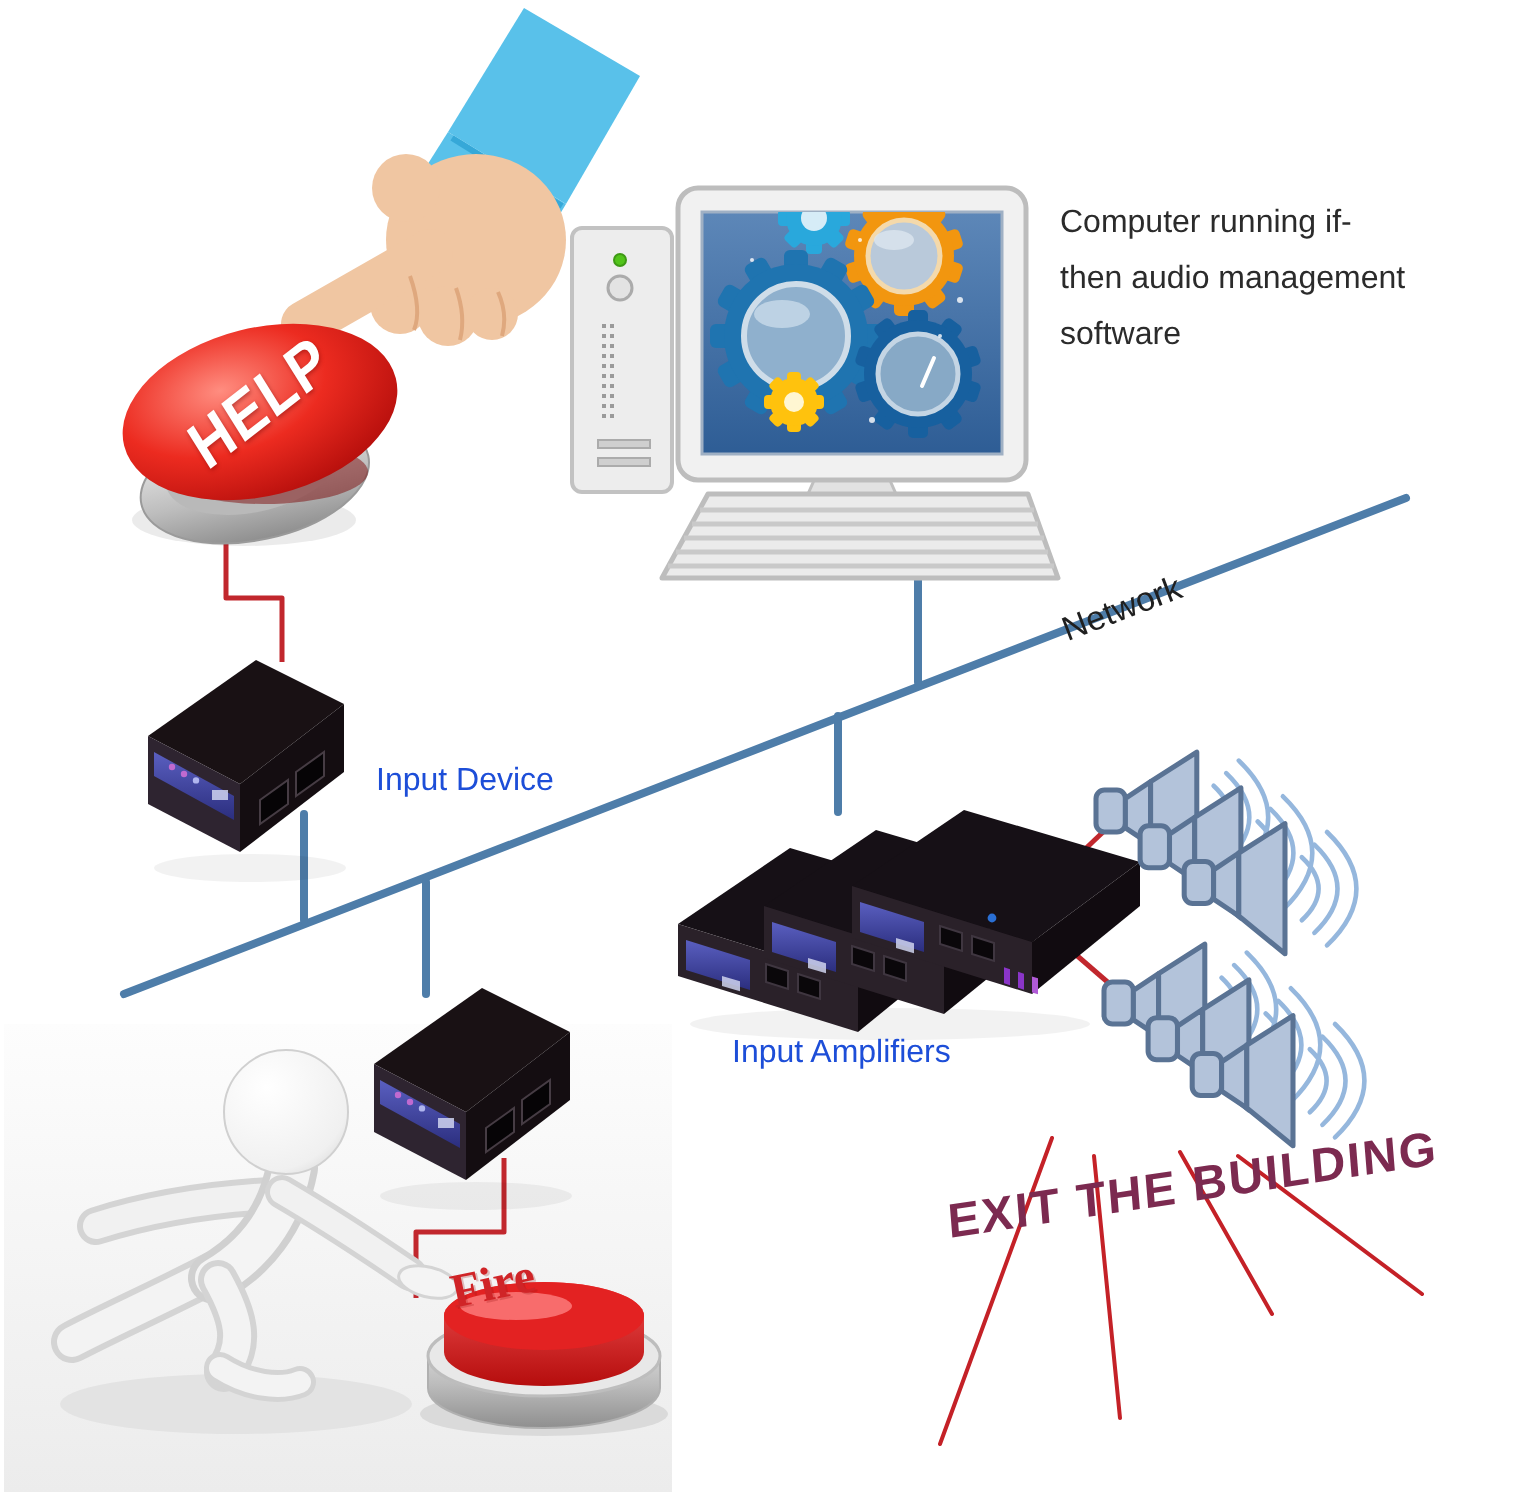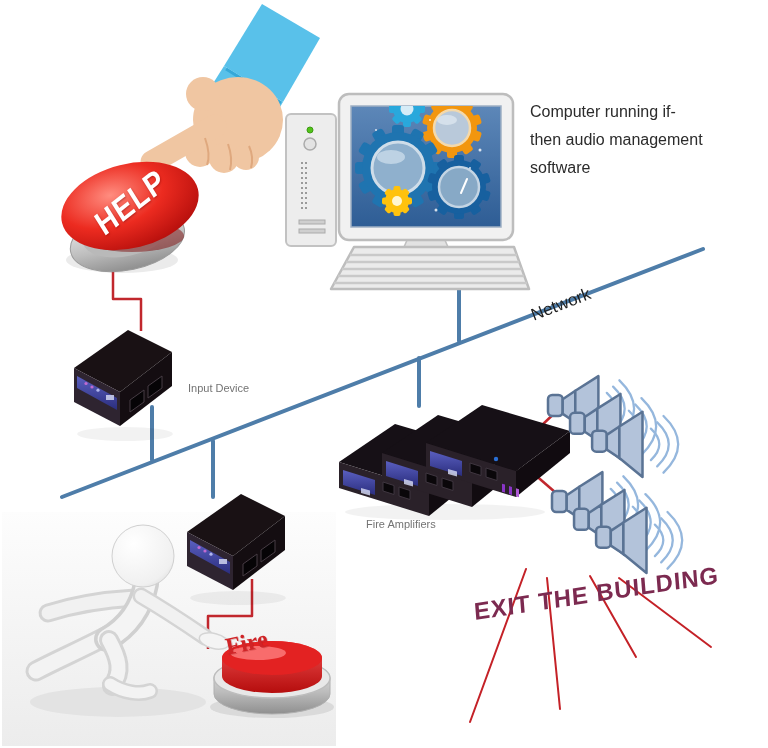--- a/index.html
+++ b/index.html
@@ -1,18 +1,18 @@
 <!DOCTYPE html>
 <html><head>
 <meta charset="utf-8">
 <style>
   html,body{margin:0;padding:0;background:#fff;}
   #canvas{position:relative;width:768px;height:748px;background:#ffffff;overflow:hidden;
           font-family:"Liberation Sans", sans-serif;}
-  .lbl{position:absolute;color:#737373;font-size:11px;white-space:nowrap;}
+  .lbl{position:absolute;color:#1d4ed8;font-size:16px;white-space:nowrap;}
   #computer-caption{top:98px;left:530px;width:240px;line-height:28px;font-size:16px;color:#2b2b2b;white-space:normal;}
   #computer-caption span{display:block;}
   #network-label{top:306px;left:532px;font-size:17px;color:#1f1f1f;transform:rotate(-21deg);transform-origin:left center;}
   #input-device-label{top:382px;left:188px;}
   #audio-amps-label{top:518px;left:366px;}
   #help-label{top:186px;left:90px;color:#ffffff;font-weight:800;font-size:29px;letter-spacing:1px;
               transform:rotate(-38deg) skewX(-6deg) scaleY(1.12);transform-origin:center;
               text-shadow:0 1px 2px rgba(120,0,0,.45);}
   #fire-label{top:634px;left:226px;color:#d02427;font-family:"Liberation Serif", serif;
               font-weight:bold;font-size:24px;transform:rotate(-12deg);transform-origin:left center;
@@ -353,17 +353,17 @@
 <div class="lbl" id="help-label">HELP</div>
 
 <div class="lbl" id="computer-caption">
   <span>Computer running if-</span>
   <span>then audio management</span>
   <span>software</span>
 </div>
 
 <div class="lbl" id="network-label">Network</div>
 <div class="lbl" id="input-device-label">Input Device</div>
-<div class="lbl" id="audio-amps-label">Fire Amplifiers</div>
+<div class="lbl" id="audio-amps-label">Input Amplifiers</div>
 <div class="lbl" id="fire-label">Fire</div>
 <div class="lbl" id="exit-label">EXIT THE BUILDING</div>
 
 </div>
 
 </body></html>

